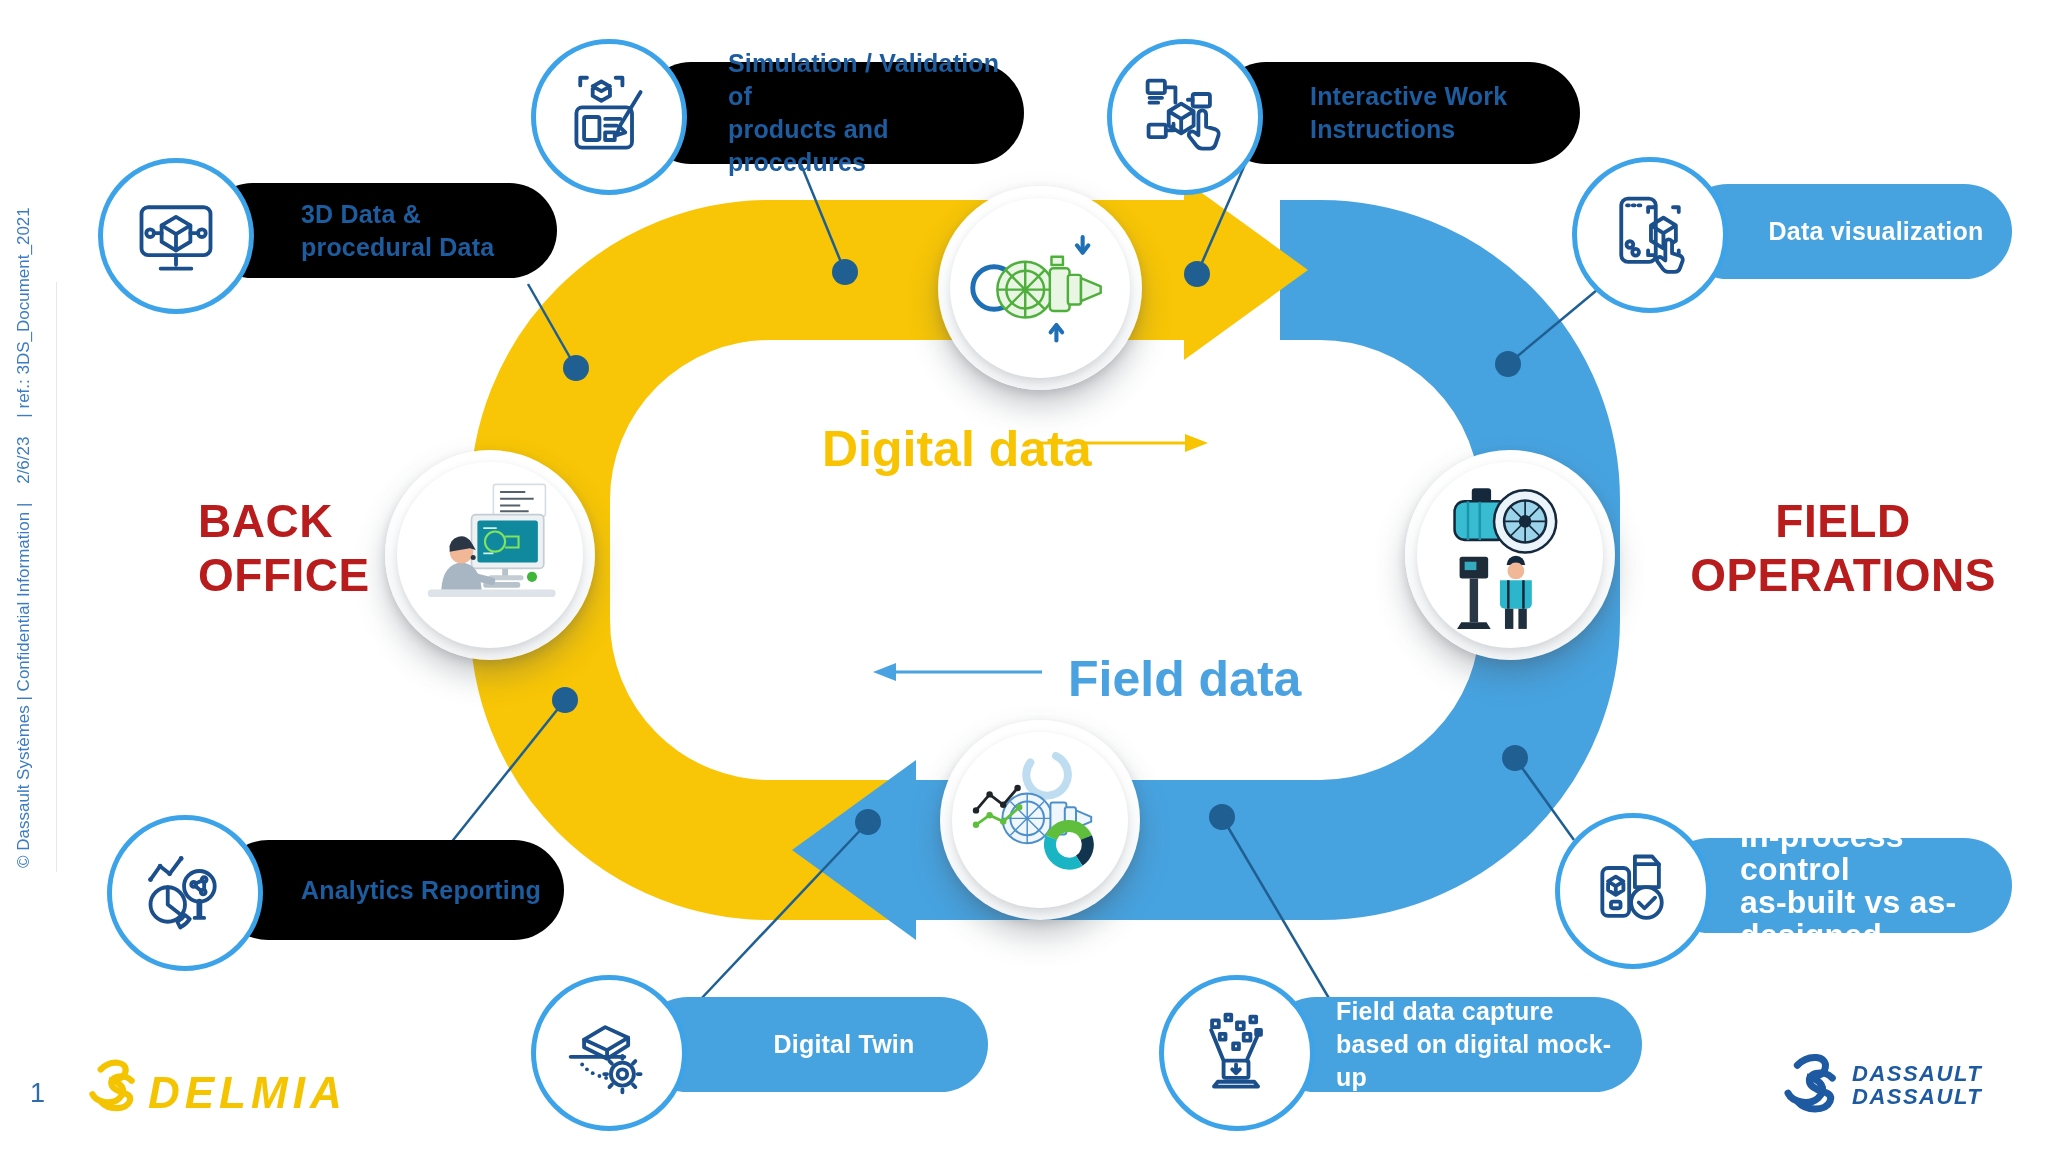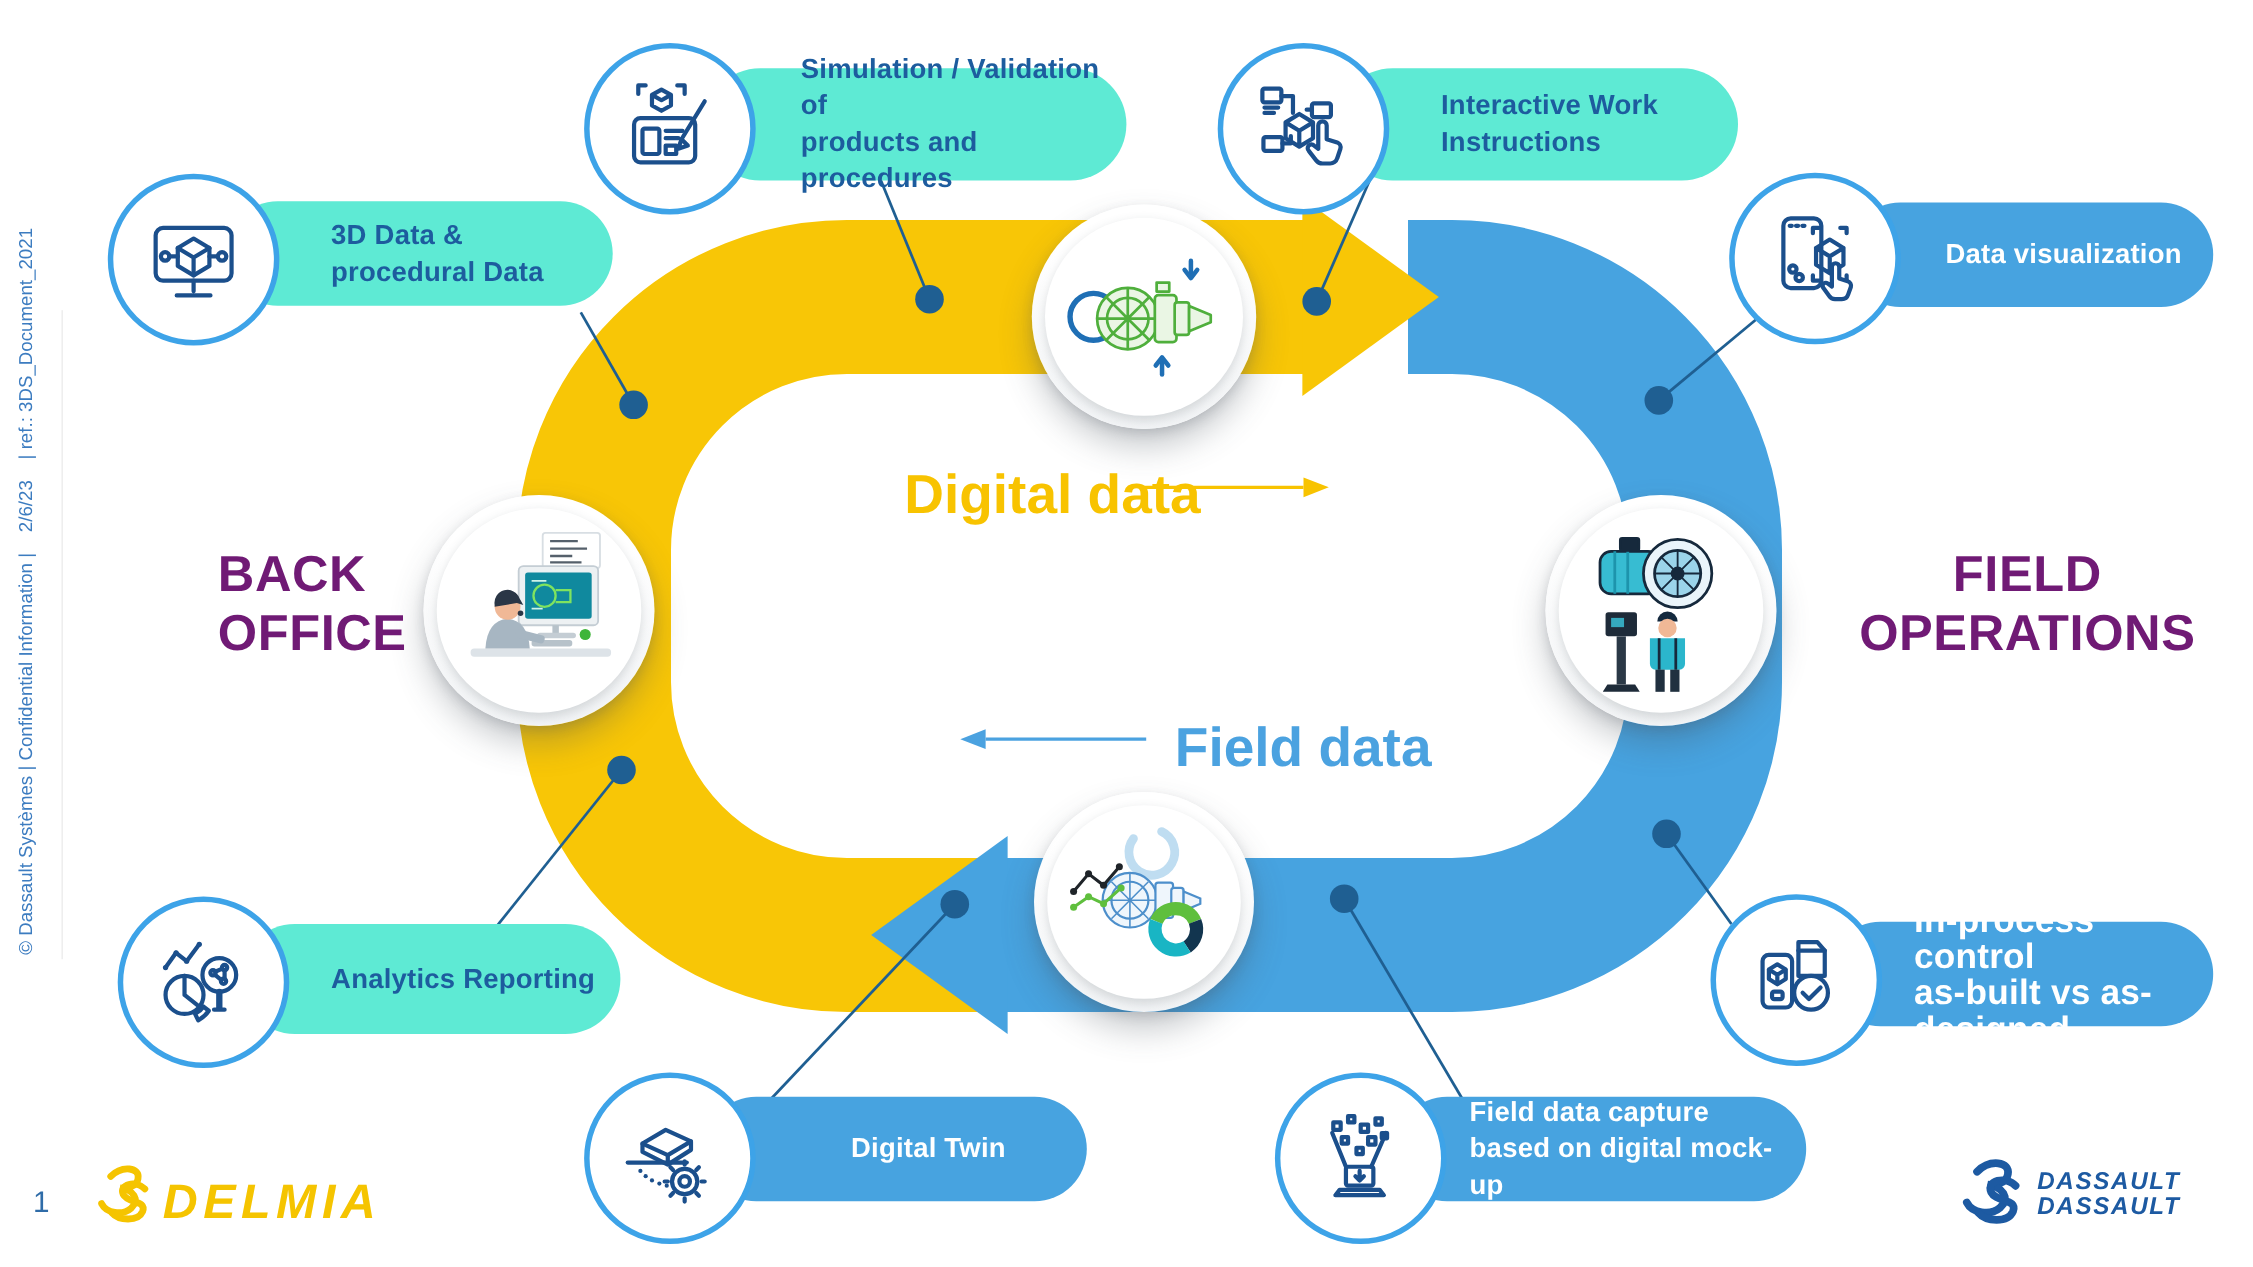--- a/index.html
+++ b/index.html
@@ -3,21 +3,21 @@
 <meta charset="utf-8">
 <style>
   html,body{margin:0;padding:0;background:#fff;}
   .slide{position:relative;width:2048px;height:1152px;background:#ffffff;overflow:hidden;
          font-family:"Liberation Sans",sans-serif;}
   svg{display:block;}
   .layer{position:absolute;left:0;top:0;}
 
   
   .pill{position:absolute;border-radius:52px;display:flex;align-items:center;z-index:4;}
-  .pill-yellow{background:#5eead4;}
+  .pill-yellow{background:#000000;}
   .pill-blue{background:#47A3E0;}
   .pill .label{font-weight:bold;font-size:25px;line-height:33px;white-space:pre-line;letter-spacing:.2px;}
   .pill-yellow .label{color:#1D5C9E;}
   .pill-blue .label{color:#ffffff;}
   .pill.center{justify-content:center;}
   .pill.center .label{text-align:center;}
 
   .icon-circle{position:absolute;width:146px;height:146px;border-radius:50%;background:#fff;
                border:5px solid #3DA3E8;display:flex;align-items:center;justify-content:center;z-index:5;}
   .icon-circle svg{width:92px;height:92px;}
@@ -25,21 +25,21 @@
 
   
   .big-circle{position:absolute;border-radius:50%;z-index:3;
       background:radial-gradient(circle at 50% 40%,#ffffff 55%,#f1f3f5 80%,#e4e8ea 100%);
       box-shadow:0 16px 30px rgba(70,80,90,.30),0 4px 10px rgba(70,80,90,.18);}
   .big-circle::before{content:"";position:absolute;inset:12px;border-radius:50%;background:#fff;
       box-shadow:0 4px 10px rgba(70,80,90,.22);}
   .big-circle .art{position:absolute;inset:20px;display:flex;align-items:center;justify-content:center;}
 
   
-  .zone-label{position:absolute;font-weight:bold;color:#701a75;font-size:46px;line-height:54px;
+  .zone-label{position:absolute;font-weight:bold;color:#b91c1c;font-size:46px;line-height:54px;
               letter-spacing:.5px;white-space:pre-line;z-index:6;}
   .flow-label{position:absolute;font-weight:bold;font-size:50px;z-index:6;}
   .flow-yellow{color:#F8C300;}
   .flow-blue{color:#4BA2E0;}
 
   
   .sidebar-text{position:absolute;left:14px;top:868px;transform:rotate(-90deg);transform-origin:0 0;
       color:#3C7CC0;font-size:17px;white-space:pre;z-index:6;}
   .sidebar-rule{position:absolute;left:56px;top:282px;width:1px;height:590px;background:#E7E7E7;z-index:5;}
 

